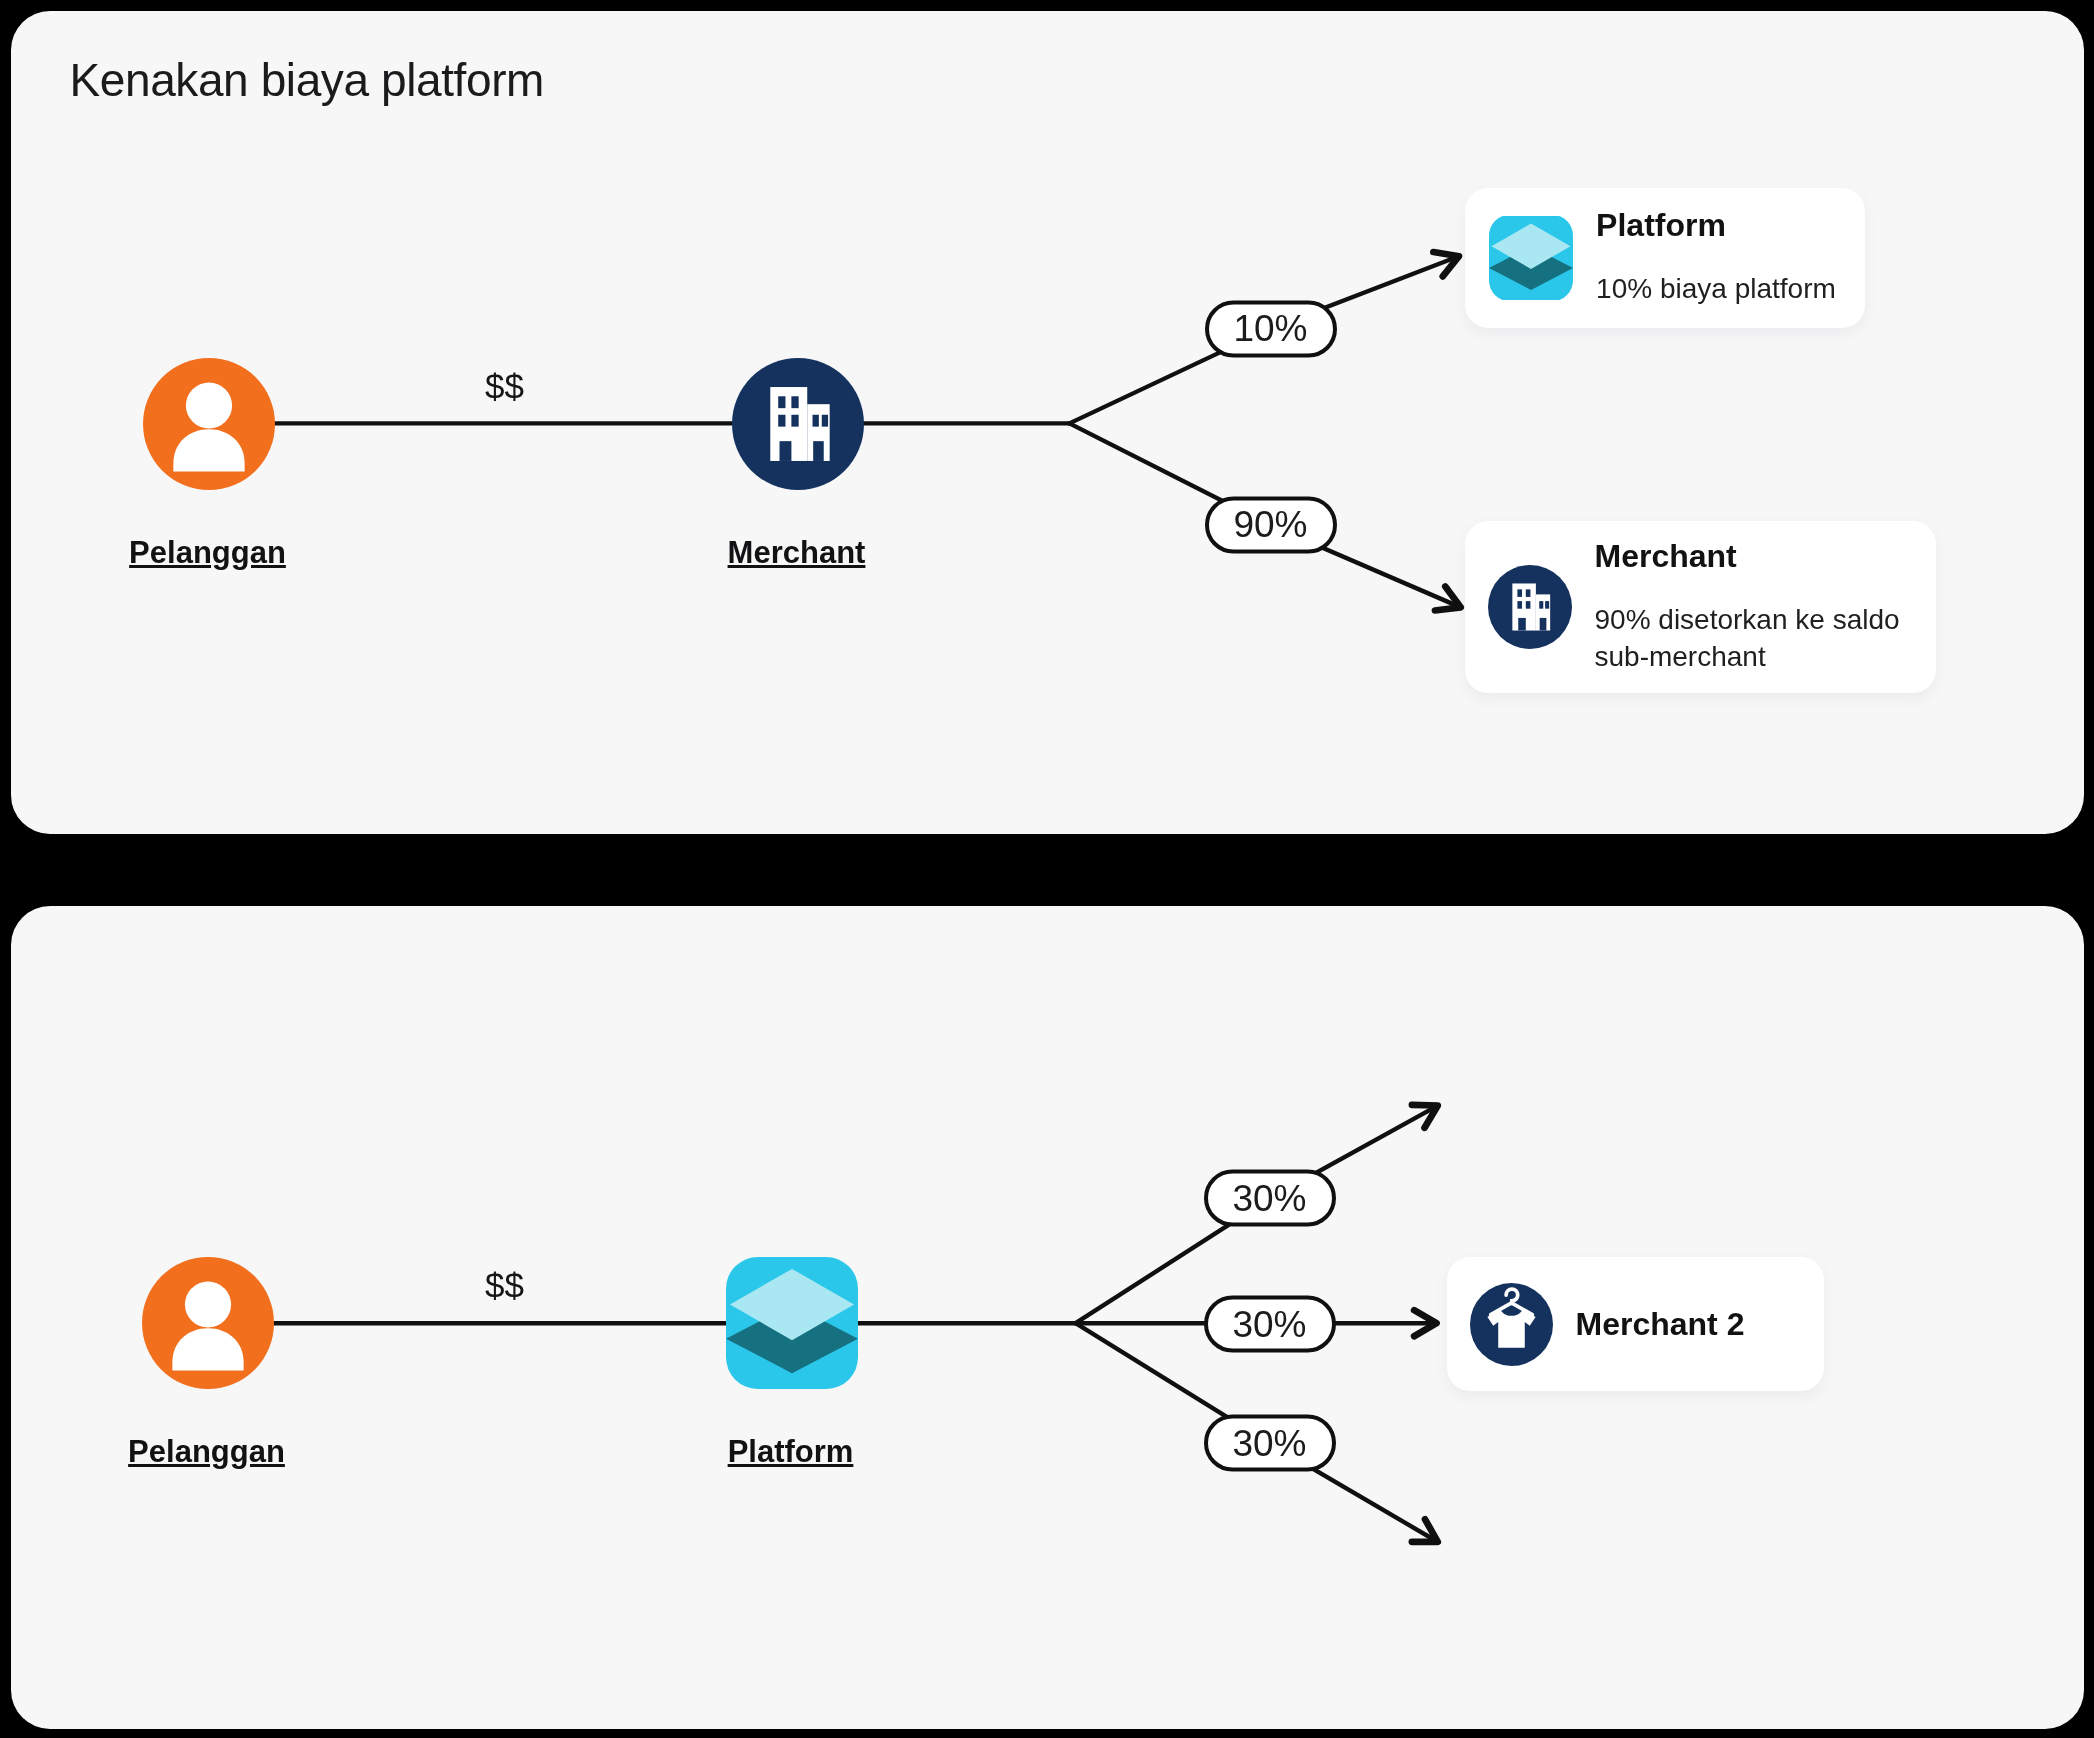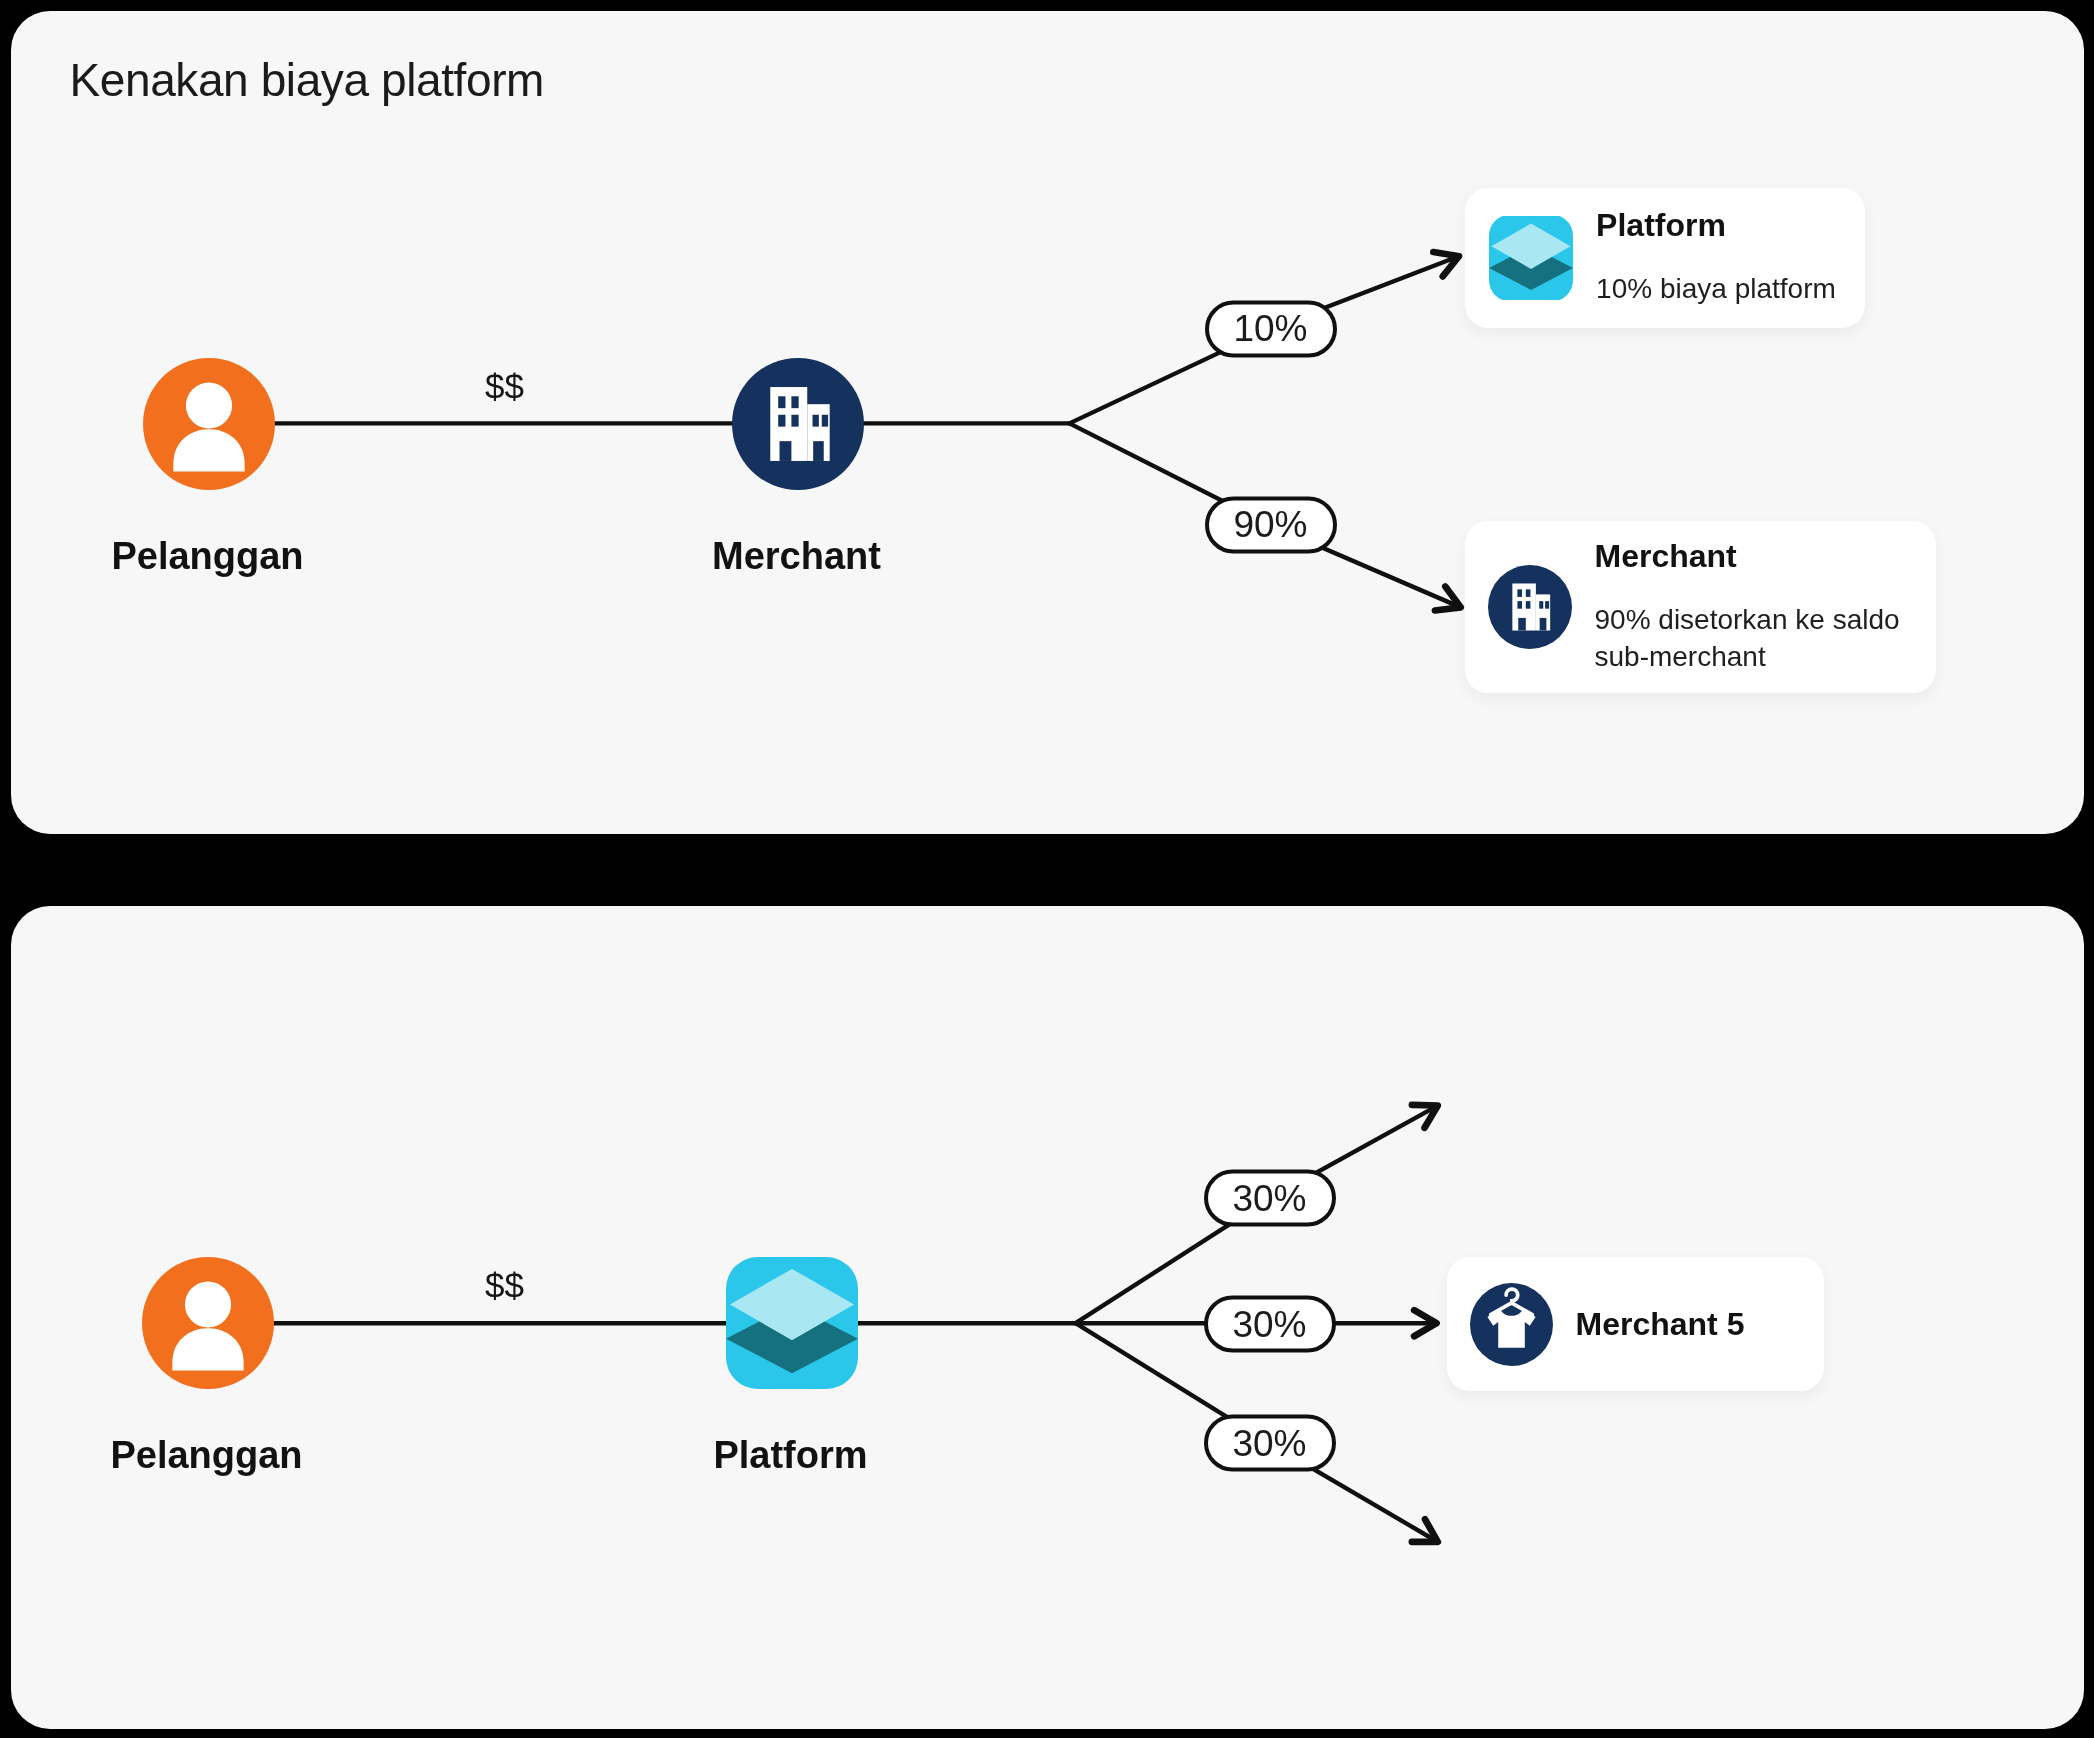--- a/index.html
+++ b/index.html
@@ -28,21 +28,21 @@
     position:absolute;border-radius:50%;z-index:2;display:flex;
     align-items:center;justify-content:center;
   }
   .node-circle svg{width:100%;height:100%;}
   .orange-bg{background:var(--orange);}
   .orange-deep-bg{background:var(--orange-deep);}
   .navy-bg{background:var(--navy);}
   .purple-bg{background:var(--purple);}
   .node-label{
     position:absolute;z-index:2;width:298px;text-align:center;
-    font-size:38px;font-weight:700;color:#121214;
+    font-size:31px;font-weight:700;color:#121214;text-decoration:underline;
   }
   .flow-label{
     position:absolute;z-index:2;transform:translate(-50%,-50%);
     font-size:35px;font-weight:500;color:#161616;
   }
   .pill{
     position:absolute;z-index:3;transform:translate(-50%,-50%);
     width:132px;height:57px;background:#fff;border:4.4px solid var(--line);
     border-radius:42px;display:flex;align-items:center;justify-content:center;
     font-size:37px;color:#1c1c1c;
@@ -201,18 +201,18 @@
 
   <div class="card" style="left:1436px;top:351px;width:377px;height:134px;padding-left:23px;">
     <span class="icon-wrap mini-circle navy-bg" style="width:83px;height:83px;">
       <svg viewBox="0 0 100 100">
         <path d="M43.5,14.5 a7,7 0 1 1 7,7 v3" stroke="#fff" stroke-width="4.5" fill="none" stroke-linecap="round"></path>
         <path d="M50,24 L25,38 M50,24 L75,38" stroke="#fff" stroke-width="4.5" stroke-linecap="round"></path>
         <path d="M36,30 L21,41 L28,51.5 L34,47 L34,78 H66 L66,47 L72,51.5 L79,41 L64,30 C62,36.5 56.5,39.5 50,39.5 C43.5,39.5 38,36.5 36,30 Z" fill="#fff"></path>
       </svg>
     </span>
     <div class="card-text">
-      <div class="card-title">Merchant 5</div>
+      <div class="card-title">Merchant 2</div>
     </div>
   </div>
 
 </section>
 
 
 </body></html>

